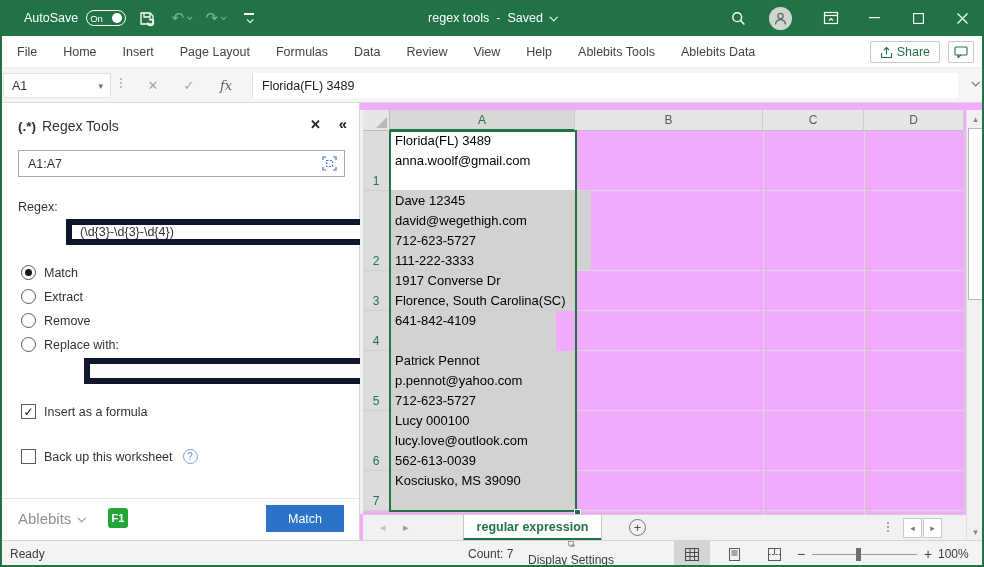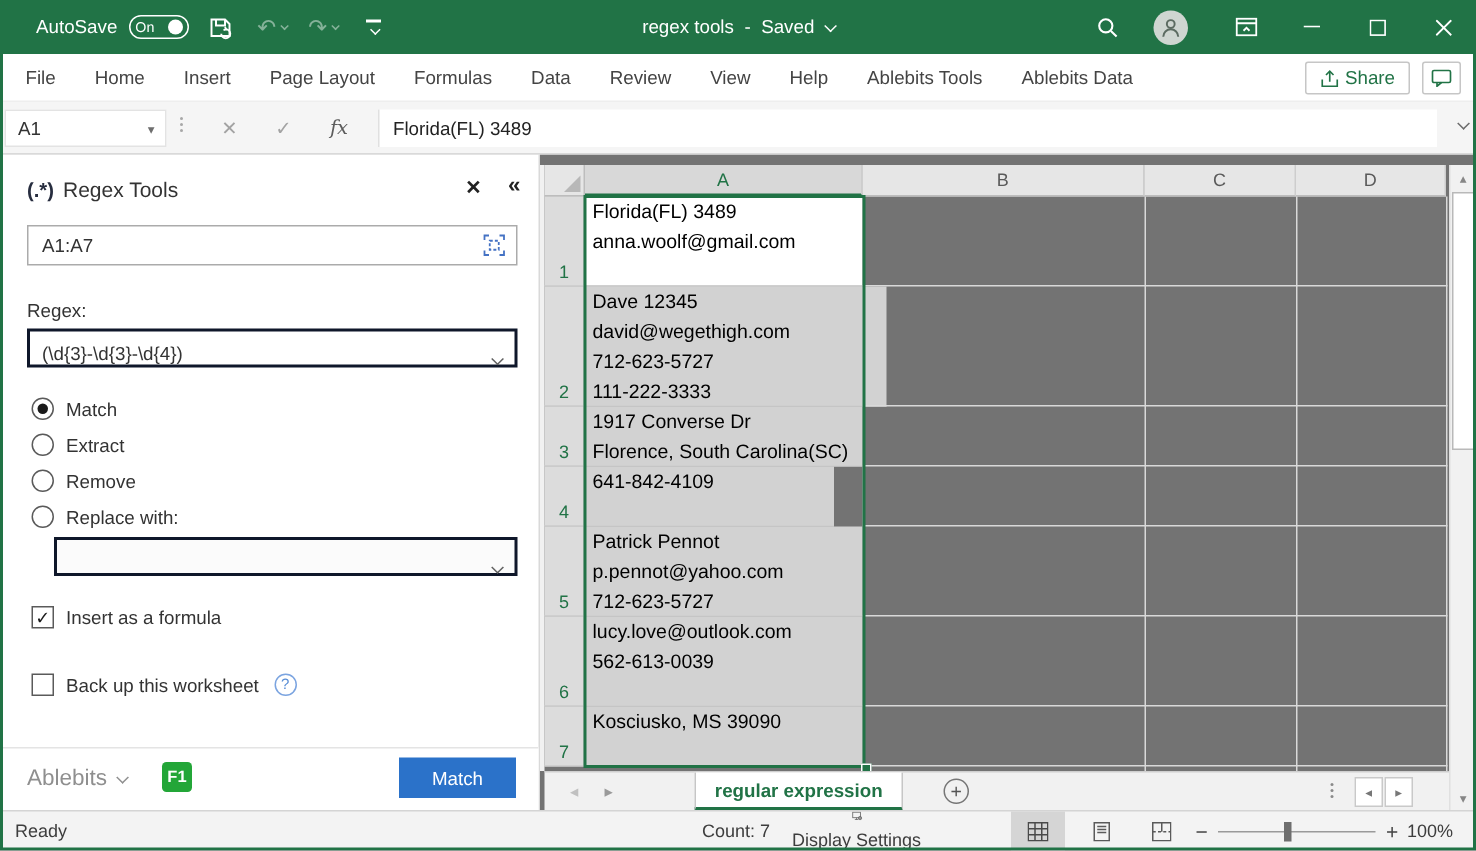--- a/index.html
+++ b/index.html
@@ -1,18 +1,18 @@
 <!DOCTYPE html>
 <html><head>
 <meta charset="utf-8">
 <style>
   * { margin:0; padding:0; box-sizing:border-box; }
   html,body { width:984px; height:567px; }
   body { font-family:"Liberation Sans", sans-serif; font-size:13px; color:#333; background:#fff; }
-  #window { position:relative; width:984px; height:567px; overflow:hidden; background:#737373;text-decoration:underline; }
+  #window { position:relative; width:984px; height:567px; overflow:hidden; background:#f0abfc;text-decoration:underline; }
   .abs { position:absolute; }
 
   
   .titlebar { left:0; top:0; width:984px; height:36px; background:#217346; display:flex; align-items:center; color:#fff; }
   .tb-left { display:flex; align-items:center; gap:0; padding-left:24px; }
   .autosave-label { font-size:12.5px; margin-right:8px; }
   .toggle { width:40px; height:16px; border:1.5px solid #fff; border-radius:9px; display:flex; align-items:center; justify-content:space-between; padding:0 3px; }
   .toggle .on-txt { font-size:9.5px; color:#fff; }
   .toggle .knob { width:10px; height:10px; background:#fff; border-radius:50%; }
   .tb-icon { display:inline-flex; align-items:center; justify-content:center; width:26px; height:26px; margin-left:8px; }
@@ -49,21 +49,21 @@
   .pane { left:0; top:103px; width:360px; height:437px; background:#fff; border-right:1px solid #d9d9d9; }
   .pane-header { position:absolute; left:18px; top:15px; display:flex; align-items:center; gap:6px; }
   .pane-icon { color:#272d3f; font-weight:bold; font-size:13.5px; }
   .pane-title { color:#333; font-size:14px; }
   .pane-close { position:absolute; right:38px; top:14px; color:#222; font-size:13px; font-weight:bold; }
   .pane-collapse { position:absolute; right:12px; top:12px; color:#222; font-size:15px; font-weight:bold; }
   .range-input { position:absolute; left:18px; top:47px; width:327px; height:27px; border:1px solid #ababab; background:#fff; display:flex; align-items:center; }
   .range-input .rng-text { flex:1; padding-left:9px; font-size:12.5px; color:#333; }
   .rng-icon { margin-right:7px; display:flex; }
   .regex-label { position:absolute; left:18px; top:97px; font-size:12.5px; color:#333; }
-  .combo { position:absolute; border:2px solid #0f172a; background:#fff; display:flex; align-items:flex-end; }
+  .combo { position:absolute; border:6px solid #0f172a; background:#fff; display:flex; align-items:flex-end;margin-left:48px; }
   .combo .combo-text { flex:1; padding-left:8px; font-size:12.5px; color:#333; white-space:nowrap; }
   .combo .combo-chev { color:#5f5f5f; margin-right:9px; }
   .regex-combo { left:18px; top:116px; width:327px; height:26px; }
   .replace-combo { left:36px; top:255px; width:309px; height:26px; background:#fbfbfb; }
   .radio-row { position:absolute; left:21px; display:flex; align-items:center; gap:8px; }
   .radio { width:15px; height:15px; border:1px solid #5a5a5a; border-radius:50%; background:#fff; display:flex; align-items:center; justify-content:center; }
   .radio.checked::after { content:""; width:7px; height:7px; background:#1a1a1a; border-radius:50%; }
   .opt-label { font-size:12.5px; color:#333; }
   .check-row { position:absolute; left:21px; display:flex; align-items:center; gap:8px; }
   .checkbox { width:15px; height:15px; border:1px solid #5a5a5a; background:#fff; display:flex; align-items:center; justify-content:center; font-size:12px; color:#1a1a1a; }
@@ -334,20 +334,21 @@
   </div>
   <div class="abs cellA sel-fill" style="left:390px; top:311px; width:166px; height:40px;">
     <div class="line">641-842-4109</div>
   </div>
   <div class="abs cellA sel-fill" style="left:390px; top:351px; width:185px; height:60px;">
     <div class="line">Patrick Pennot</div>
     <div class="line">p.pennot@yahoo.com</div>
     <div class="line">712-623-5727</div>
   </div>
   <div class="abs cellA sel-fill" style="left:390px; top:411px; width:185px; height:60px;">
+    <div class="line">Lucy 000100</div>
     <div class="line">lucy.love@outlook.com</div>
     <div class="line">562-613-0039</div>
   </div>
   <div class="abs cellA sel-fill" style="left:390px; top:471px; width:185px; height:40px;">
     <div class="line">Kosciusko, MS 39090</div>
   </div>
 
   <div class="abs gridline-v" style="left:575px; top:131px; height:383px;"></div>
   <div class="abs gridline-v" style="left:763px; top:131px; height:383px;"></div>
   <div class="abs gridline-v" style="left:864px; top:131px; height:383px;"></div>

